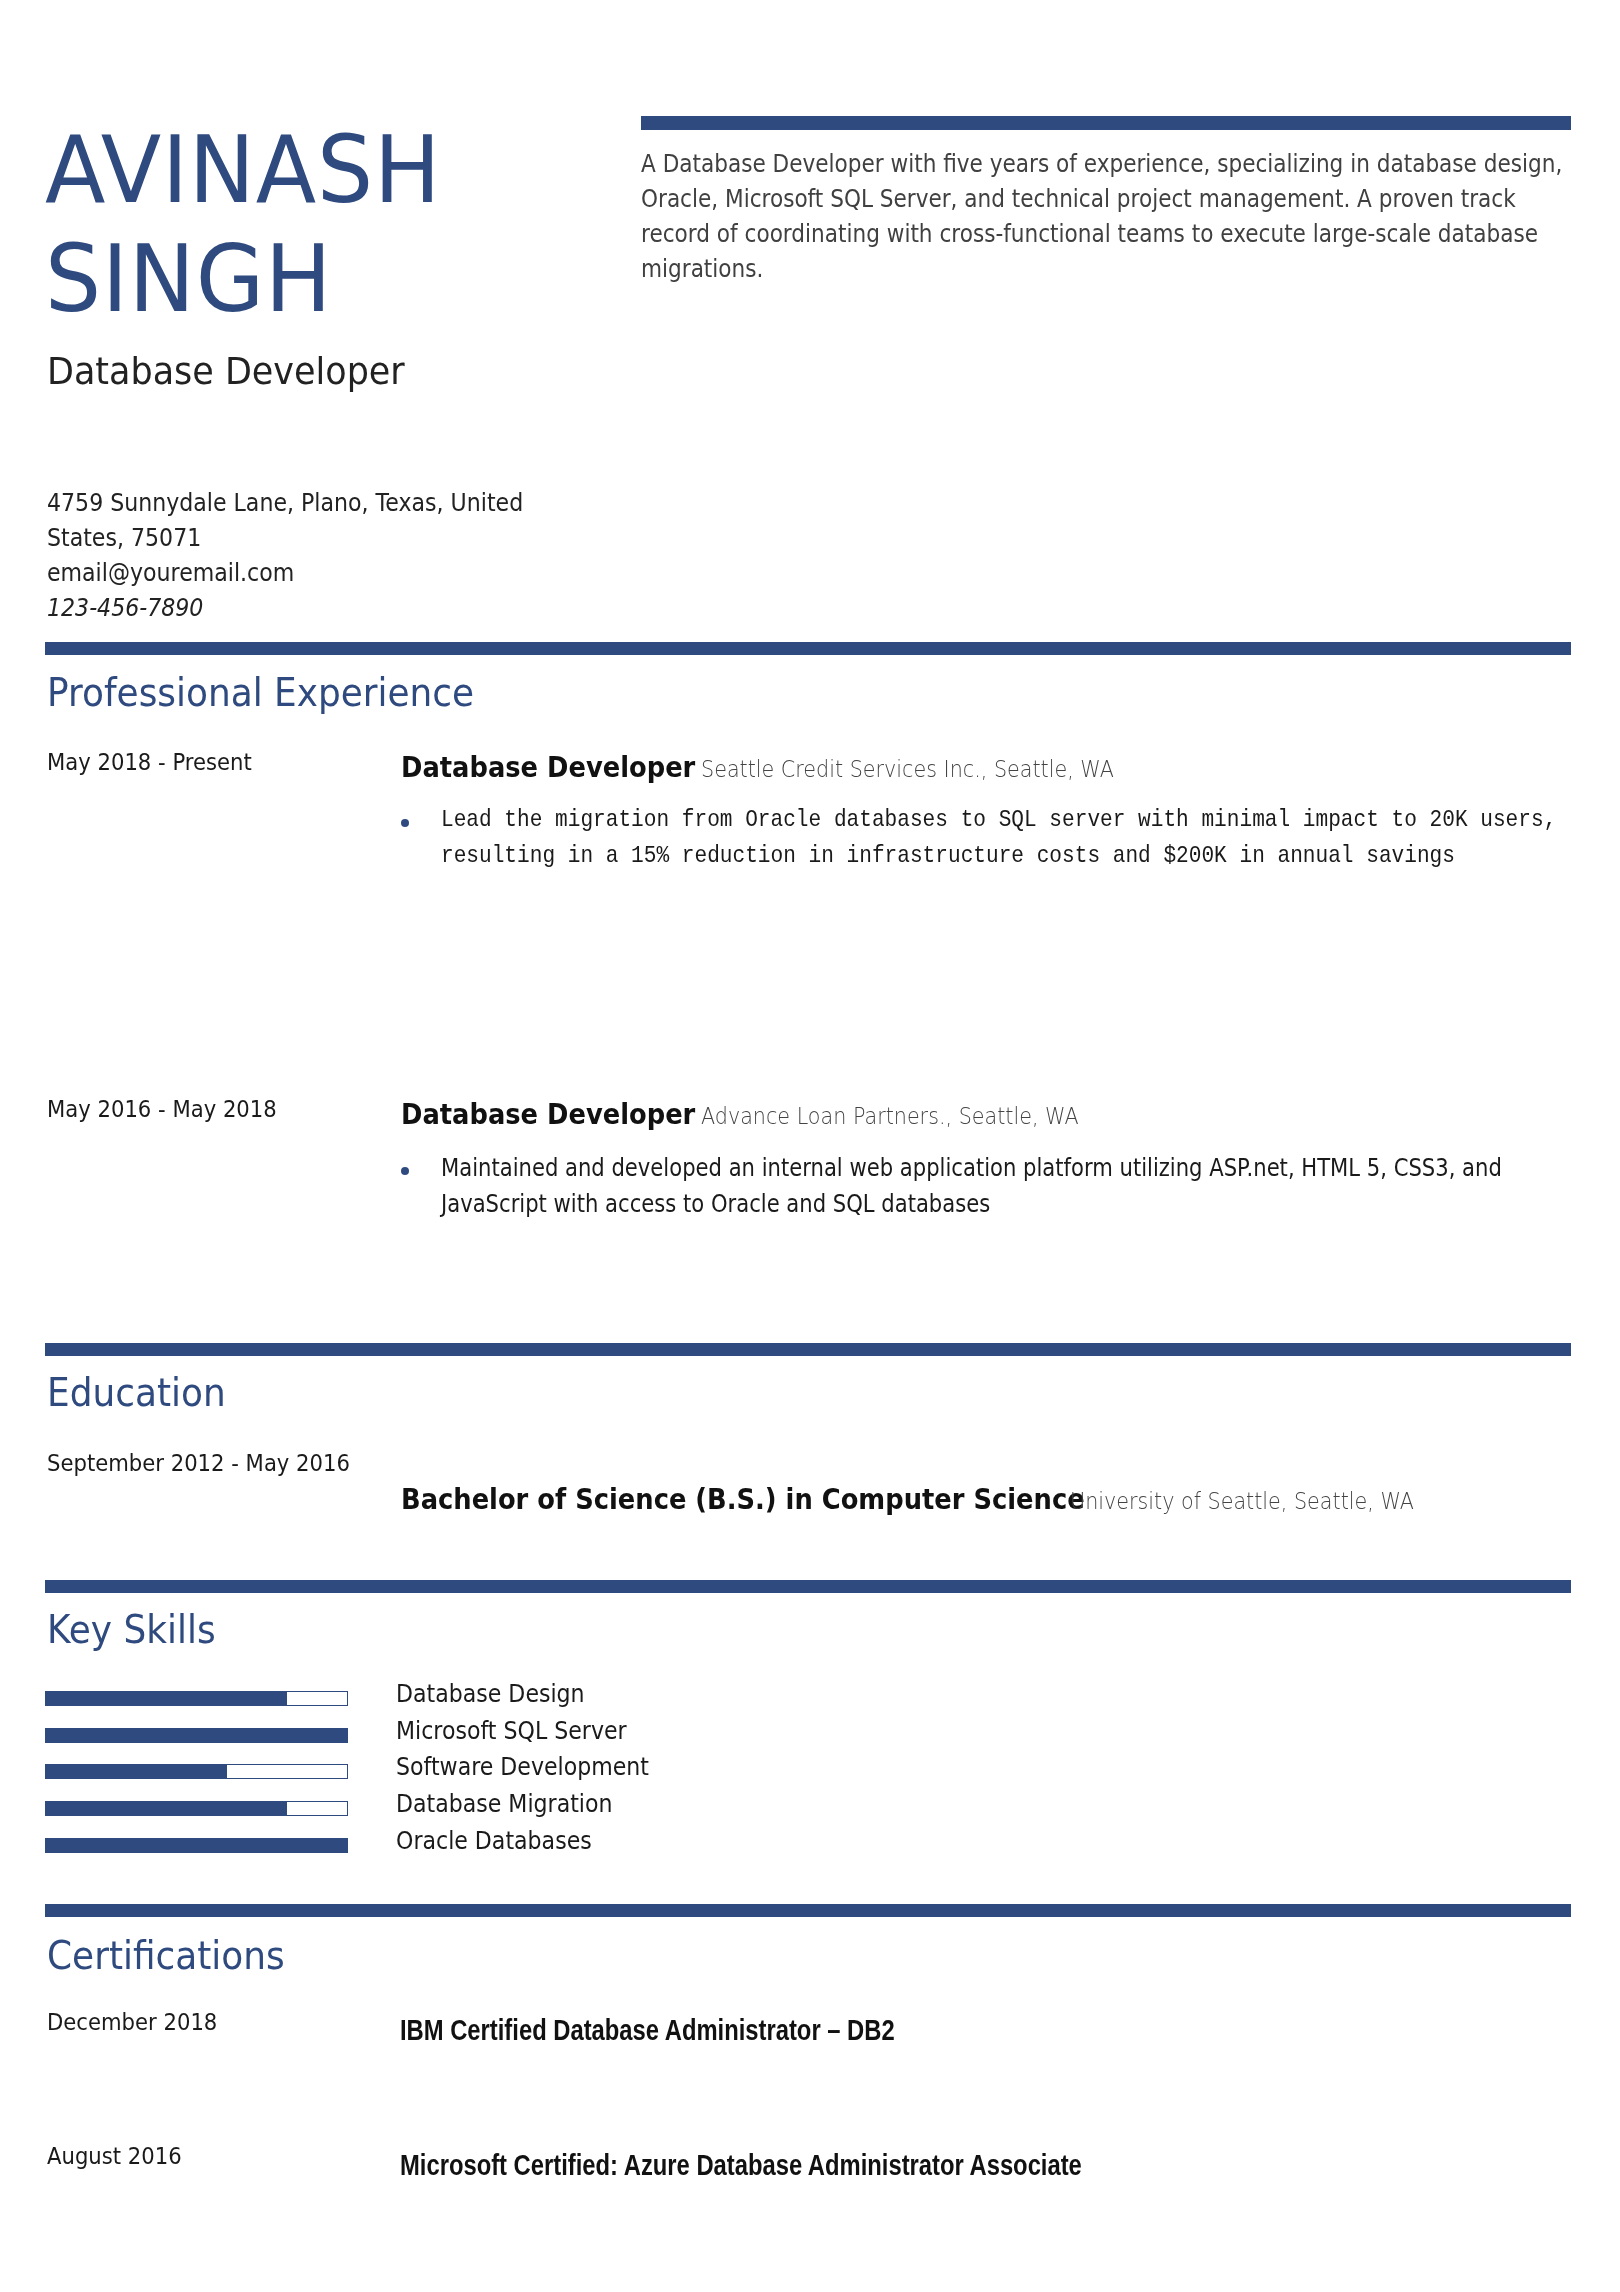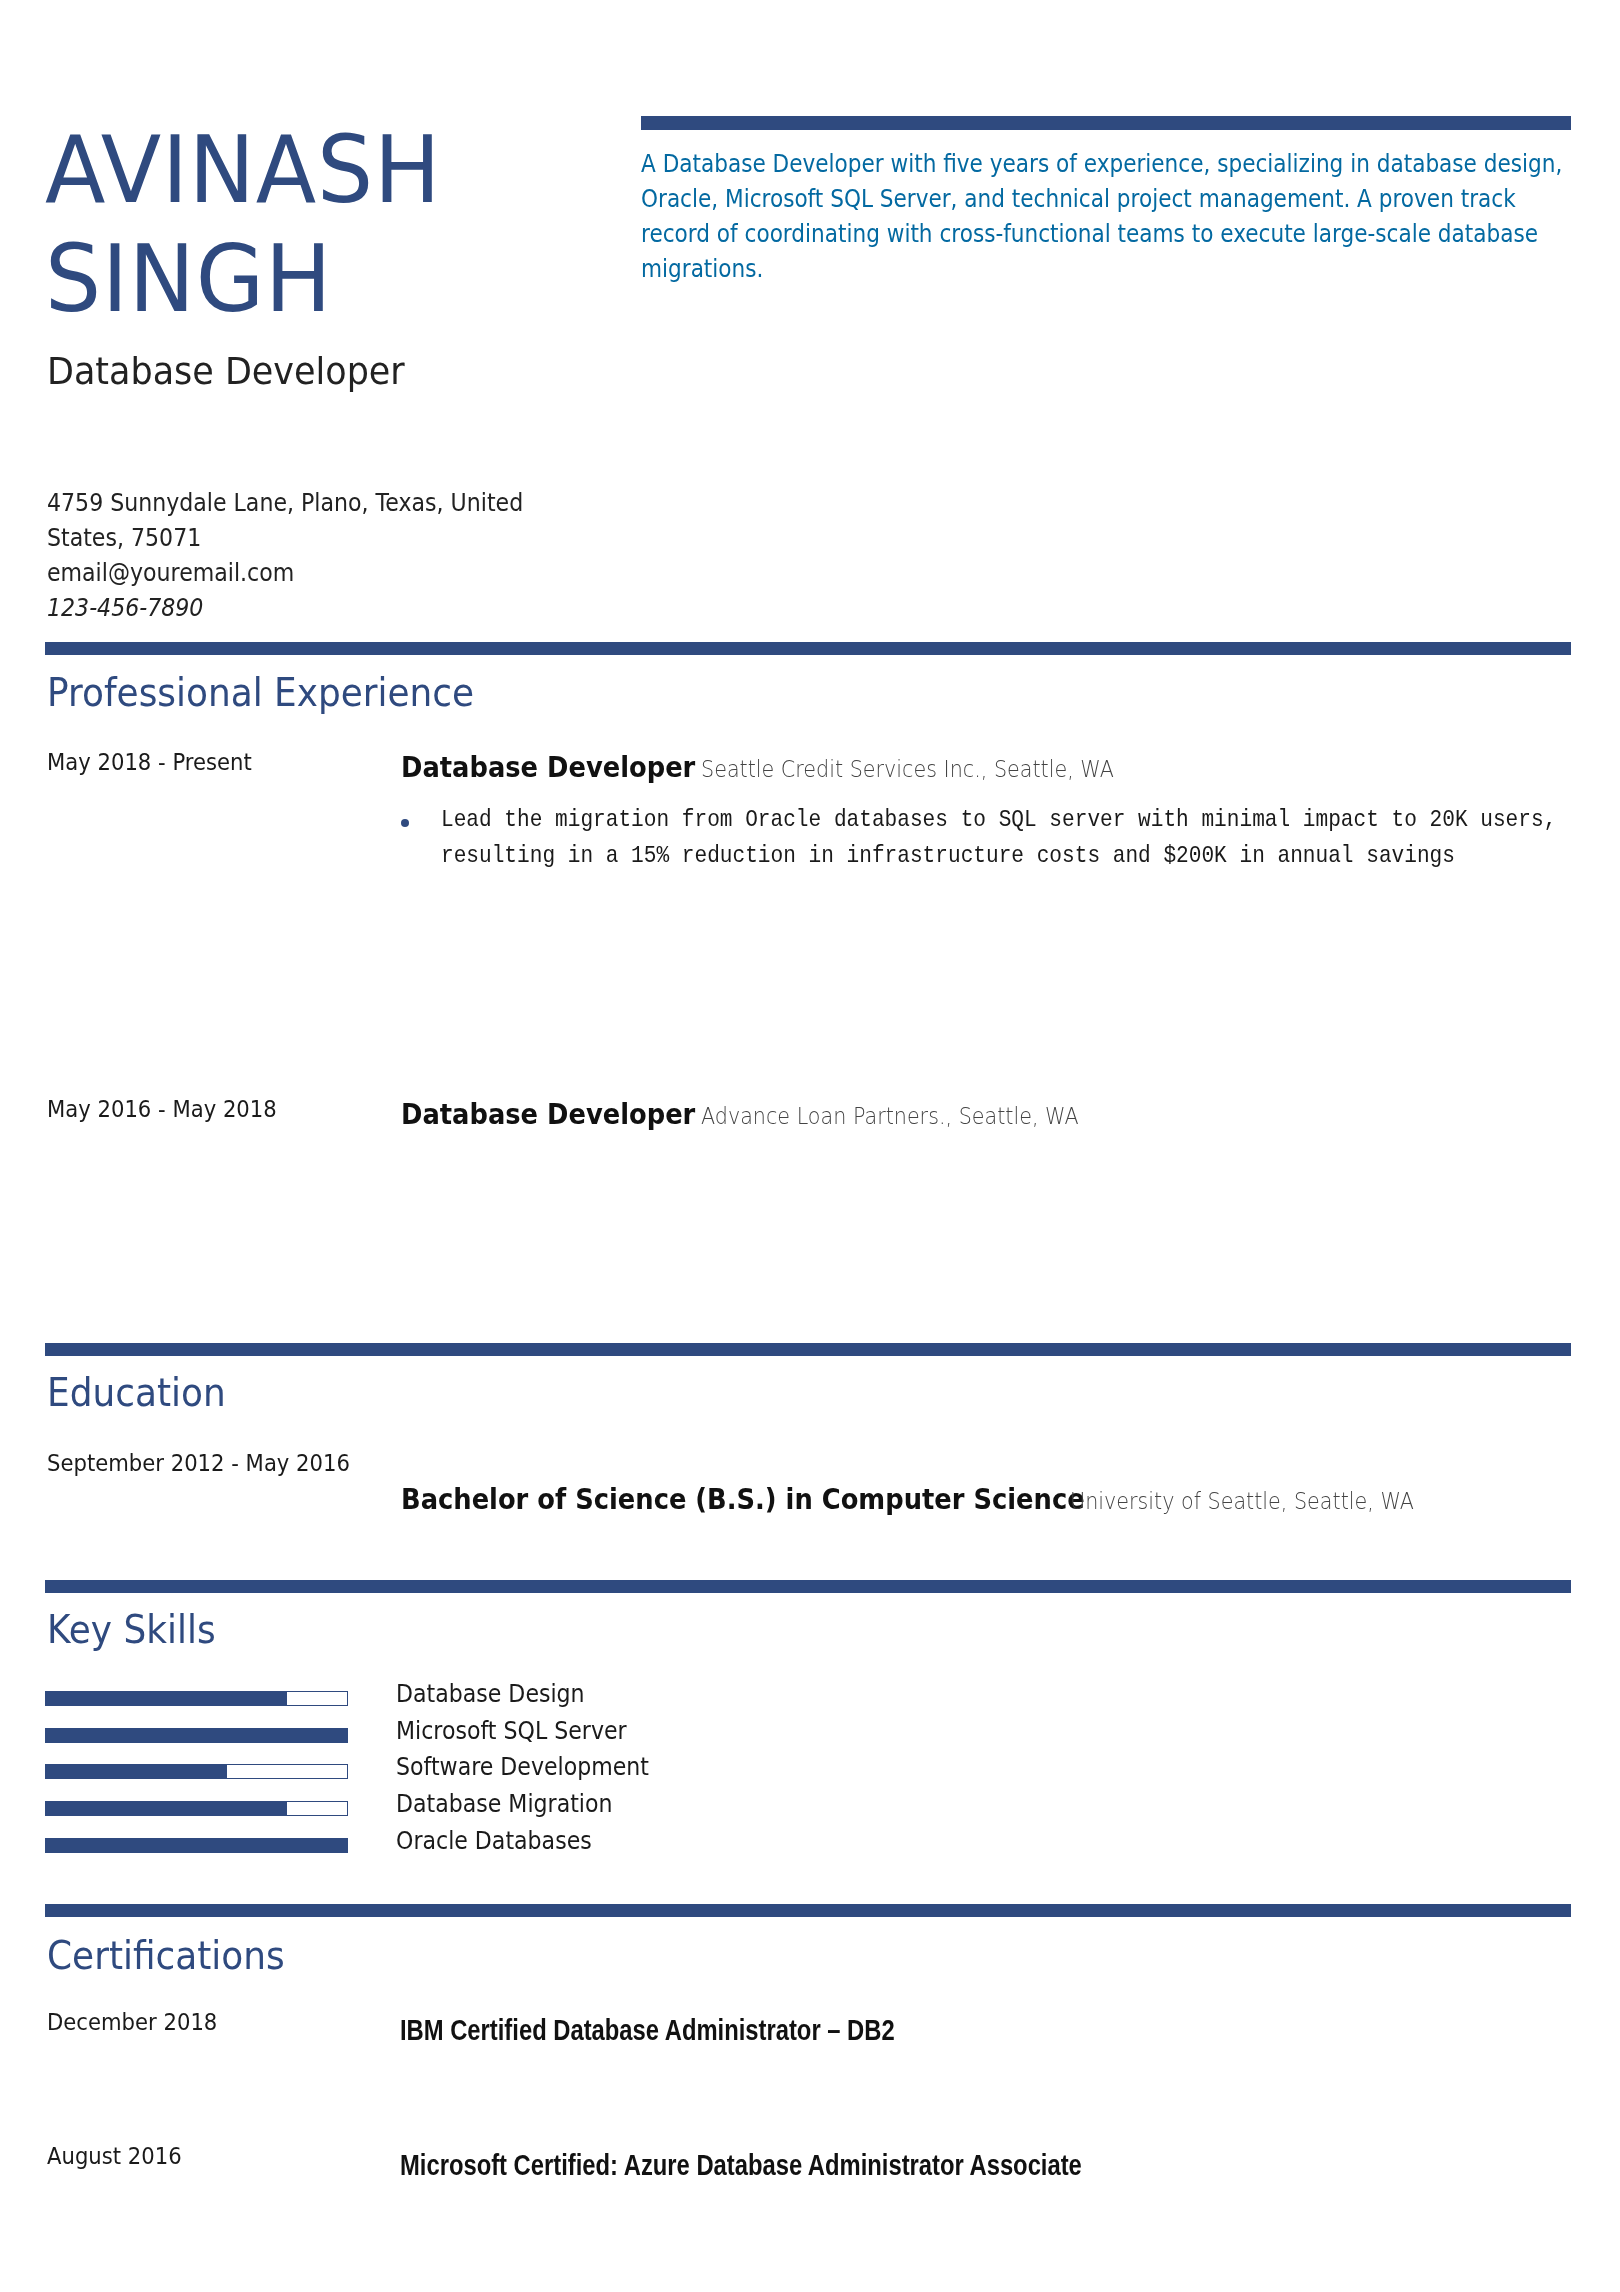--- a/index.html
+++ b/index.html
@@ -4,21 +4,21 @@
 <style>
   html, body { margin: 0; padding: 0; background: #ffffff; }
   body { width: 1620px; height: 2293px; position: relative; overflow: hidden;
          font-family: "Liberation Sans", "DejaVu Sans", sans-serif; color: #1a1a1a; }
   .bar { position: absolute; background: #2f4a7f; }
   .name { position: absolute; left: 45px; color: #2f4a7f; font-size: 93px; line-height: 1; letter-spacing: 0.9px; font-family: "DejaVu Sans", sans-serif; font-weight: 400; transform: scaleX(0.95); transform-origin: left; }
   .subtitle { position: absolute; left: 47px; top: 349px; font-size: 38px; color: #222; font-family: "DejaVu Sans", sans-serif; transform: scaleX(0.92); transform-origin: left; }
   .contact { position: absolute; left: 47px; top: 448px; font-size: 24px; line-height: 35px; color: #222; font-family: "DejaVu Sans", sans-serif; margin-top: 38px; }
   .contact div { white-space: nowrap; transform: scaleX(0.92); transform-origin: left; }
   .contact .phone { font-style: italic; }
-  .summary { position: absolute; left: 641px; top: 147px; width: 931px; font-size: 24px; line-height: 35px; color: #0369a1; font-family: "DejaVu Sans", sans-serif; }
+  .summary { position: absolute; left: 641px; top: 147px; width: 931px; font-size: 24px; line-height: 35px; color: #404040; font-family: "DejaVu Sans", sans-serif; }
   .summary span { display: block; transform: scaleX(0.9); transform-origin: left; white-space: nowrap; }
   .section-heading { position: absolute; left: 47px; font-size: 39px; color: #2f4a7f; font-family: "DejaVu Sans", sans-serif; transform: scaleX(0.92); transform-origin: left; white-space: nowrap; }
   .date { position: absolute; left: 47px; font-size: 23px; color: #1a1a1a; font-family: "DejaVu Sans", sans-serif; transform: scaleX(0.92); transform-origin: left; white-space: nowrap; }
   .job-head { position: absolute; left: 401px; white-space: nowrap; font-family: "DejaVu Sans", sans-serif; }
   .job-title { font-size: 28px; font-weight: 600; color: #111; display: inline-block; transform: scaleX(0.92); transform-origin: left; }
   .job-org { font-size: 23px; color: #444; font-weight: 300; display: inline-block; position: absolute; top: 4.5px; white-space: nowrap; transform: scaleX(0.9); transform-origin: left; }
   .bullets { position: absolute; left: 401px; width: 1173px; margin: 0; padding: 0; list-style: none; font-family: "DejaVu Sans", sans-serif; }
   .bullets li { position: relative; padding-left: 40px; font-size: 24px; line-height: 36px; color: #1a1a1a; margin-bottom: 11.6px; }
   .bullets li .txt { display: block; transform: scaleX(0.88); transform-origin: left; width: 1272px; }
   .bullets li .dot { position: absolute; left: 0; top: 17px; width: 8px; height: 8px; border-radius: 50%; background: #2f4a7f; }
@@ -64,20 +64,24 @@
       <span class="txt">Lead the migration from Oracle databases to SQL server with minimal impact to 20K users, resulting in a 15% reduction in infrastructure costs and $200K in annual savings</span>
     </li>
 </ul>
 
 <div class="date" style="top:1096px;">May 2016 - May 2018</div>
 <div class="job-head" style="top:1098px;">
   <span class="job-title">Database Developer</span>
   <span class="job-org" style="left:300px;">Advance Loan Partners., Seattle, WA</span>
 </div>
 <ul class="bullets" style="top:1150px;">
+  <li>
+      <span class="dot"></span>
+      <span class="txt">Maintained and developed an internal web application platform utilizing ASP.net, HTML 5, CSS3, and JavaScript with access to Oracle and SQL databases</span>
+    </li>
 </ul>
 
 <div class="bar" style="left:45px; top:1343px; width:1526px; height:12.5px;"></div>
 <div class="section-heading" style="top:1370px;">Education</div>
 <div class="date" style="top:1450px;">September 2012 - May 2016</div>
 <div class="job-head" style="top:1483px;">
   <span class="job-title">Bachelor of Science (B.S.) in Computer Science</span>
   <span class="job-org" style="left:669px;">University of Seattle, Seattle, WA</span>
 </div>
 

